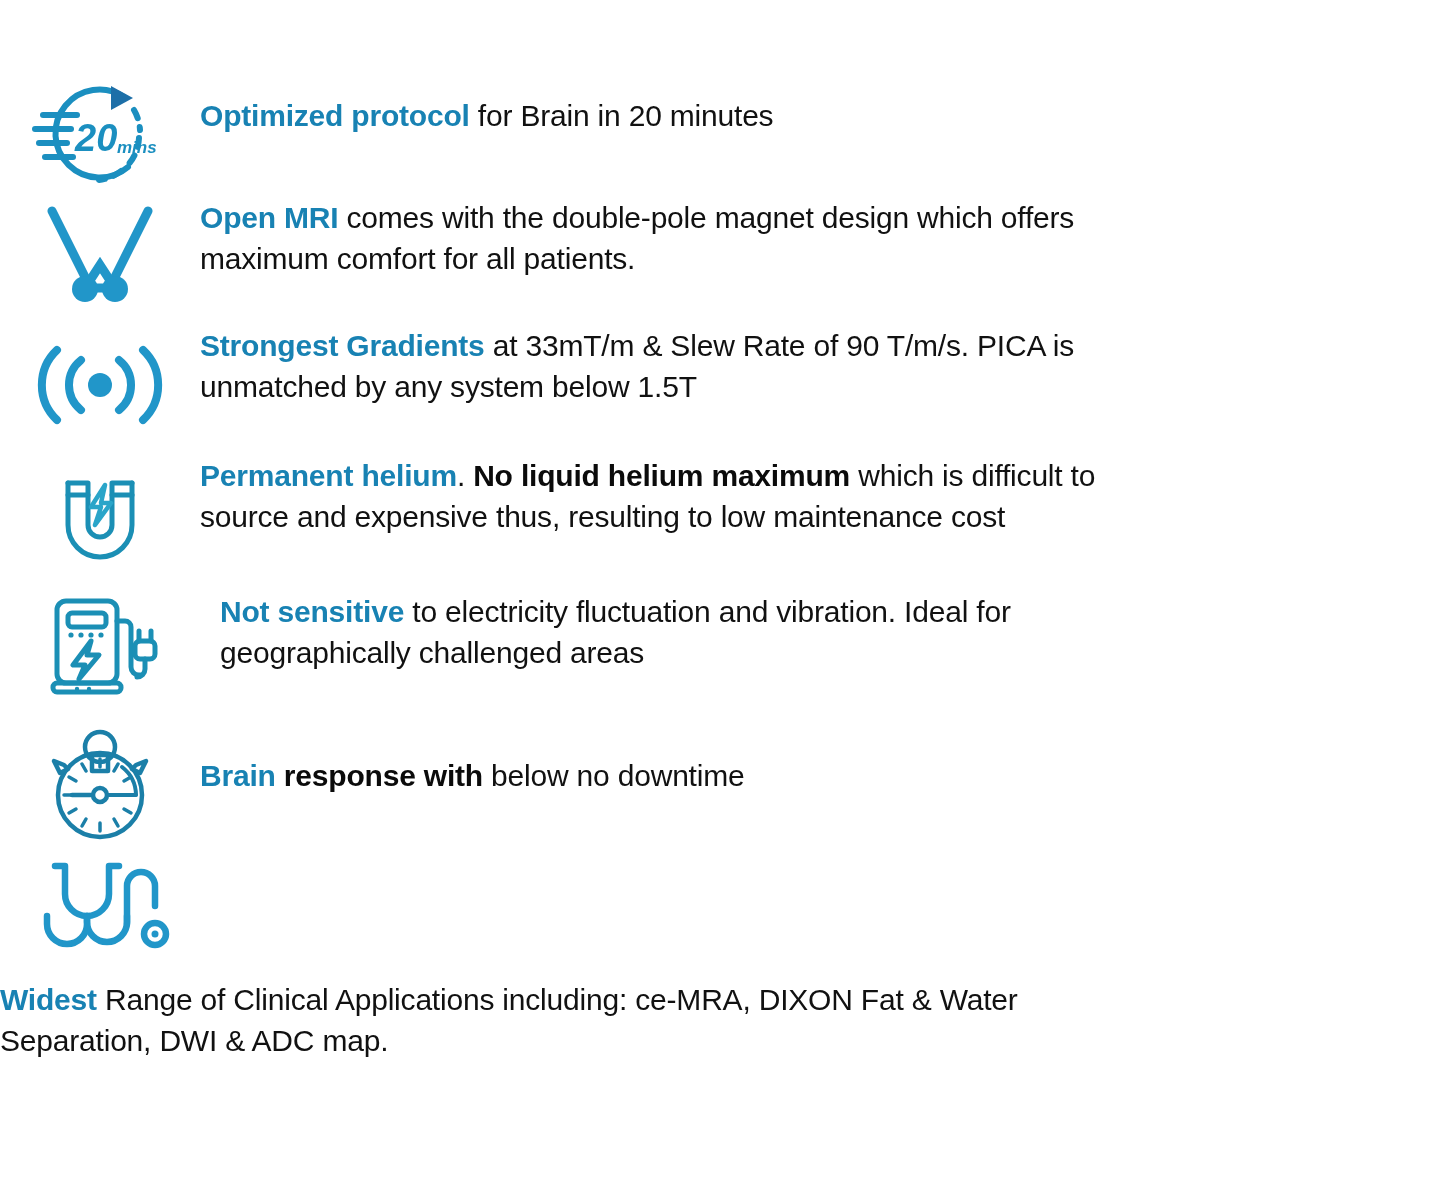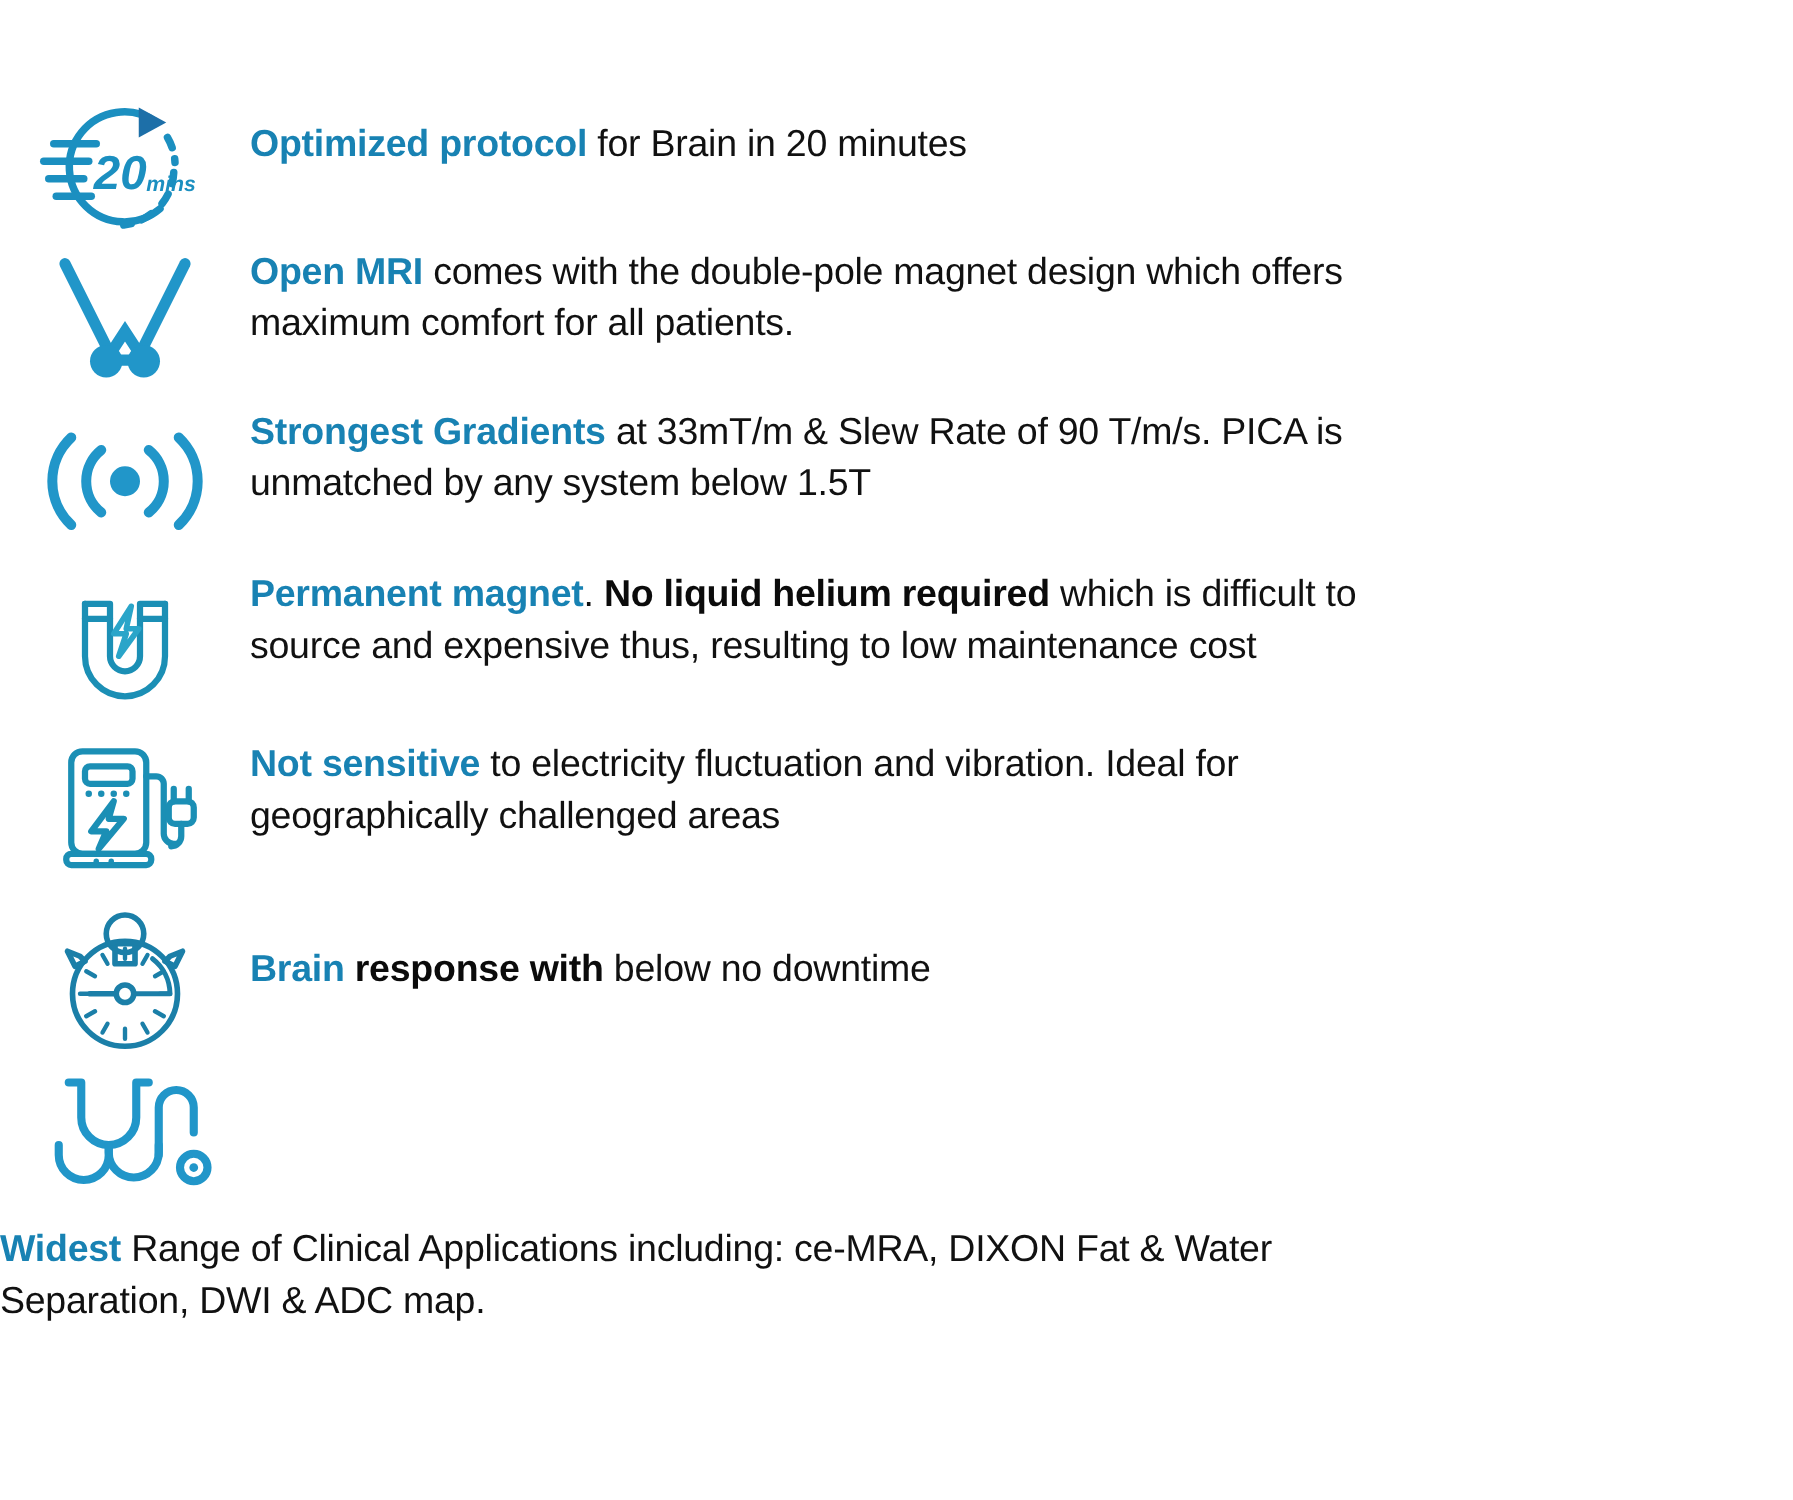--- a/index.html
+++ b/index.html
@@ -74,21 +74,21 @@
   .rg {
     color: #111111;
     font-weight: normal;
   }
 
   
   .row-1 { height: 100px; margin-top: 78px; }
   .row-2 { height: 112px; margin-top: 12px; }
   .row-3 { height: 112px; margin-top: 18px; }
   .row-4 { height: 112px; margin-top: 18px; }
-  .row-5 { height: 112px; margin-top: 20px; }
+  .row-5 { height: 112px; margin-top: 20px; gap: 20px; }
   .row-6 { height: 118px; margin-top: 18px; }
   .row-7 { height: 112px; margin-top: 10px; flex-direction: column; }
   .row-8 { height: 112px; margin-top: 22px; }
 
   .row-1 .text-cell { padding-top: 18px; }
   .row-2 .text-cell { padding-top: 8px; }
   .row-3 .text-cell { padding-top: 6px; }
   .row-4 .text-cell { padding-top: 6px; }
   .row-5 .text-cell { padding-top: 10px; }
   .row-6 .text-cell { padding-top: 44px; }
@@ -181,21 +181,21 @@
             <path d="M20 20 L40 20 L40 62 A12 12 0 0 0 64 62 L64 20 L84 20"></path>
             <path d="M20 32 L40 32"></path>
             <path d="M64 32 L84 32"></path>
           </g>
           <path d="M57 22 L43 44 L53 44 L47 62 L63 40 L53 40 Z" fill="none" stroke="#2aa5c9" stroke-width="4.5" stroke-linejoin="round"></path>
         </svg>
       </div>
     </div>
     <div class="text-cell">
       <p class="feature-text">
-        <span class="hl">Permanent magnet</span><span class="rg">. </span><span class="bk">No liquid helium required</span><span class="rg"> which is difficult to source and expensive thus, resulting to low maintenance cost</span>
+        <span class="hl">Permanent helium</span><span class="rg">. </span><span class="bk">No liquid helium maximum</span><span class="rg"> which is difficult to source and expensive thus, resulting to low maintenance cost</span>
       </p>
     </div>
   </li>
 
   <li class="feature-row row-5">
     <div class="icon-cell">
       <div class="icon-box">
         <svg width="115" height="108" viewBox="0 0 115 108">
           <g fill="none" stroke="#1b8fb5" stroke-width="5" stroke-linecap="round" stroke-linejoin="round">
             <rect x="14" y="8" width="60" height="82" rx="9"></rect>

